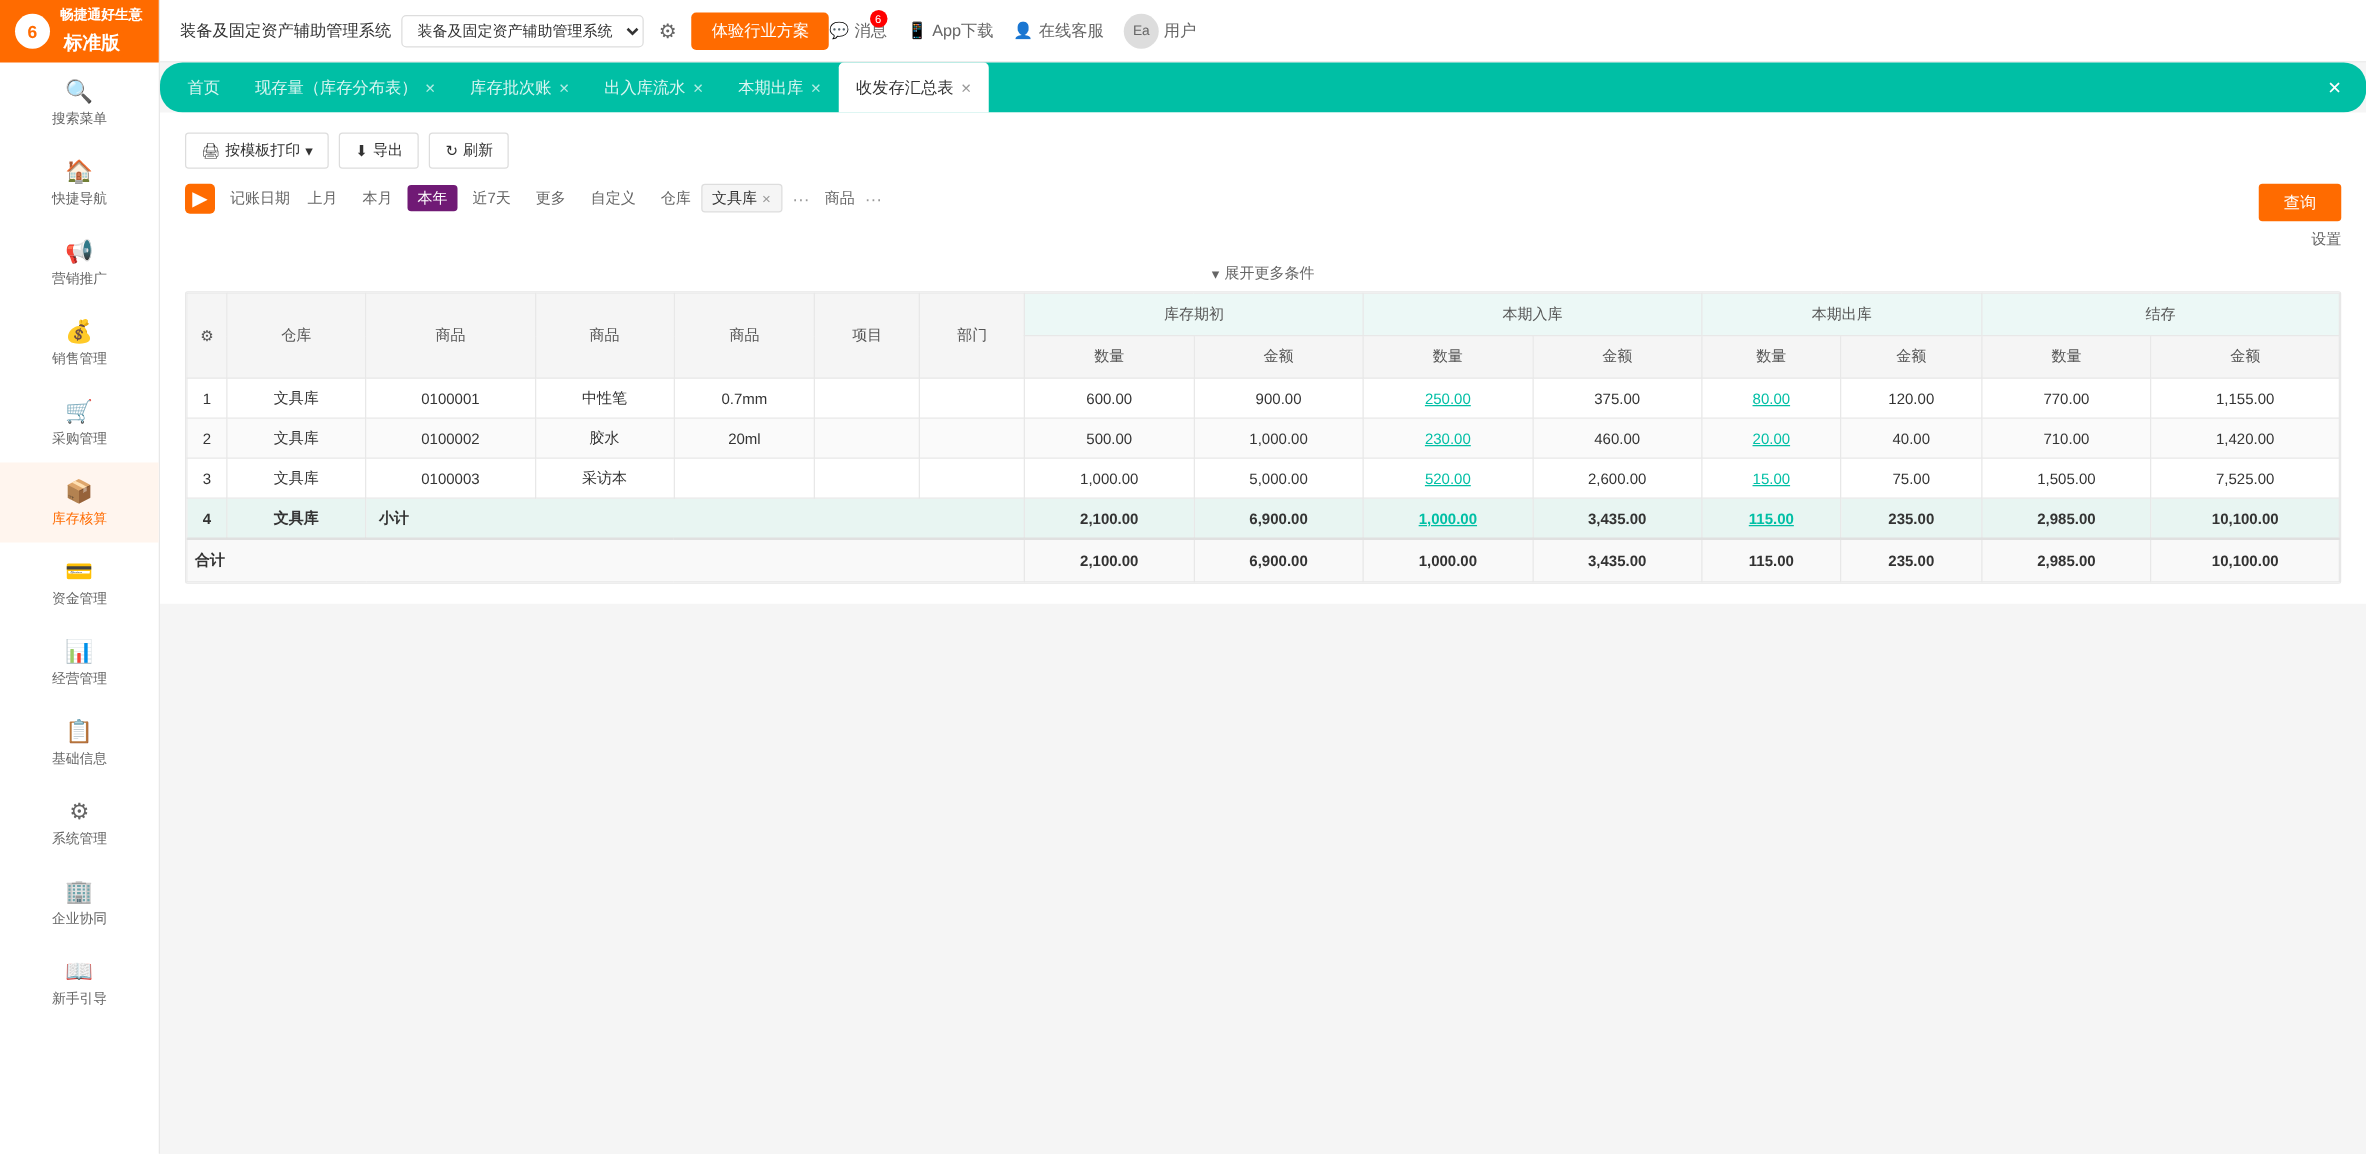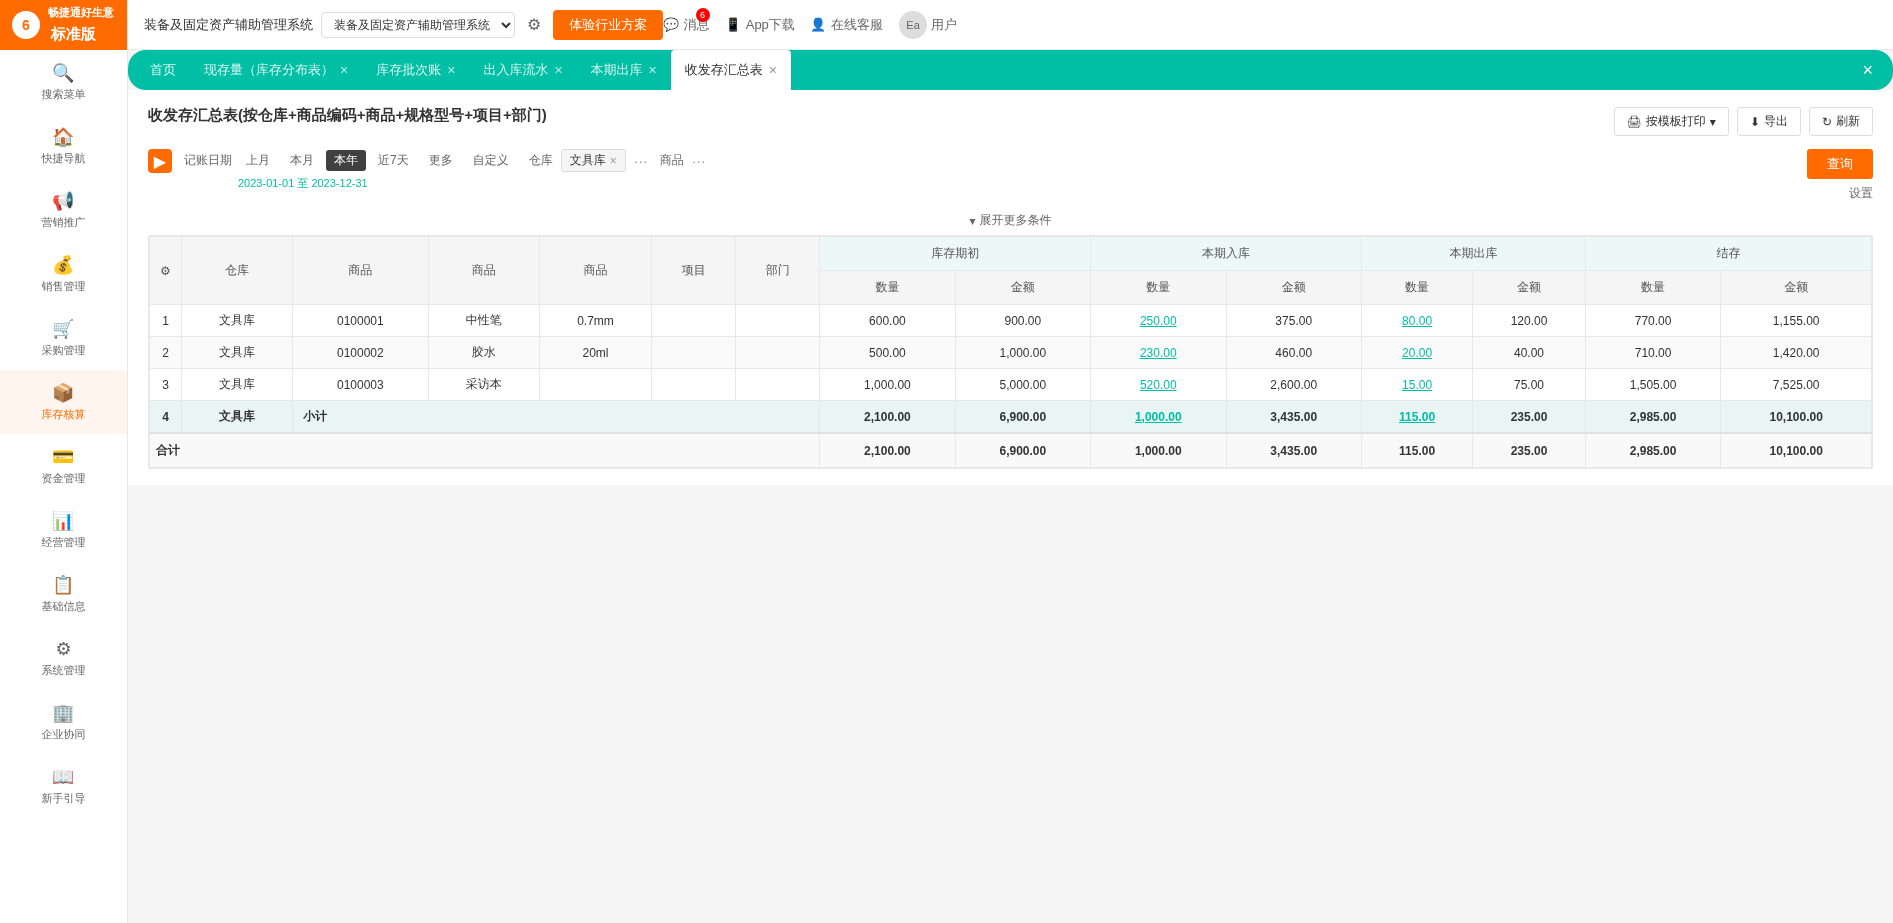--- a/index.html
+++ b/index.html
@@ -49,21 +49,21 @@
     }
     .tab.active { background: white; color: #333; border-radius: 4px 4px 0 0; }
     .tab-close { font-size: 14px; color: rgba(255,255,255,0.7); }
     .tab.active .tab-close { color: #999; }
 
     .page-title { font-size: 15px; font-weight: bold; color: #333; margin-bottom: 12px; }
     .filter-expand-btn { background: #ff6b00; color: white; border: none; width: 24px; height: 24px; border-radius: 4px; cursor: pointer; font-size: 16px; display: flex; align-items: center; justify-content: center; }
     .filter-label { color: #666; font-size: 12px; white-space: nowrap; }
     .date-btns { display: flex; gap: 4px; align-items: center; }
     .date-btn { padding: 2px 8px; border: none; background: transparent; cursor: pointer; font-size: 12px; color: #666; border-radius: 3px; }
-    .date-btn.active { background: #404040; color: white; border-radius: 3px; }
+    .date-btn.active { background: #701a75; color: white; border-radius: 3px; }
     .filter-tag { display: flex; align-items: center; background: #f5f5f5; border: 1px solid #ddd; border-radius: 3px; padding: 2px 8px; font-size: 12px; gap: 4px; }
     .filter-tag-close { color: #999; cursor: pointer; }
     .filter-more-btn { color: #999; cursor: pointer; font-size: 14px; }
     .toolbar-btn { display: flex; align-items: center; gap: 4px; padding: 5px 12px; border: 1px solid #ddd; border-radius: 3px; background: #fff; cursor: pointer; font-size: 12px; color: #333; }
 
     
     .data-table { width: 100%; border-collapse: collapse; font-size: 12px; }
     .data-table thead tr { background: #f5f5f5; }
     .data-table th { padding: 8px 6px; text-align: center; border: 1px solid #e8e8e8; font-weight: 500; color: #555; white-space: nowrap; }
     .data-table td { padding: 7px 6px; border: 1px solid #e8e8e8; text-align: center; color: #333; }
@@ -217,21 +217,20 @@
     <div class="tab active">
       <span>收发存汇总表</span>
       <span class="tab-close" style="color:#999;">×</span>
     </div>
     <span style="margin-left:auto;color:white;cursor:pointer;font-size:18px;padding:0 12px;">×</span>
   </div>
 
   <div class="white-page">
 
     <div class="page-header">
-      <h2 class="page-title">收发存汇总表(按仓库+商品编码+商品+规格型号+项目+部门)</h2>
       <div class="page-actions">
         <button class="toolbar-btn">
           <span>🖨</span>
           <span>按模板打印</span>
           <span>▾</span>
         </button>
         <button class="toolbar-btn">
           <span>⬇</span>
           <span>导出</span>
         </button>
@@ -265,23 +264,20 @@
               <span class="filter-tag-close">×</span>
             </div>
             <span class="filter-more-btn">···</span>
           </div>
           <div style="display:flex;align-items:center;gap:8px;">
             <span class="filter-label">商品</span>
             <span class="filter-more-btn">···</span>
           </div>
         </div>
 
-        <div style="padding-left:54px;margin-top:-2px;margin-bottom:6px;">
-          <span style="color:#00bfa5;font-size:11px;">2023-01-01 至 2023-12-31</span>
-        </div>
       </div>
       <div style="display:flex;flex-direction:column;gap:6px;align-items:flex-end;margin-left:12px;">
         <button class="query-btn">查询</button>
         <span style="color:#666;font-size:12px;cursor:pointer;">设置</span>
       </div>
     </div>
 
     <div class="expand-more">
       <button class="expand-more-btn">
         <span>▾</span>

